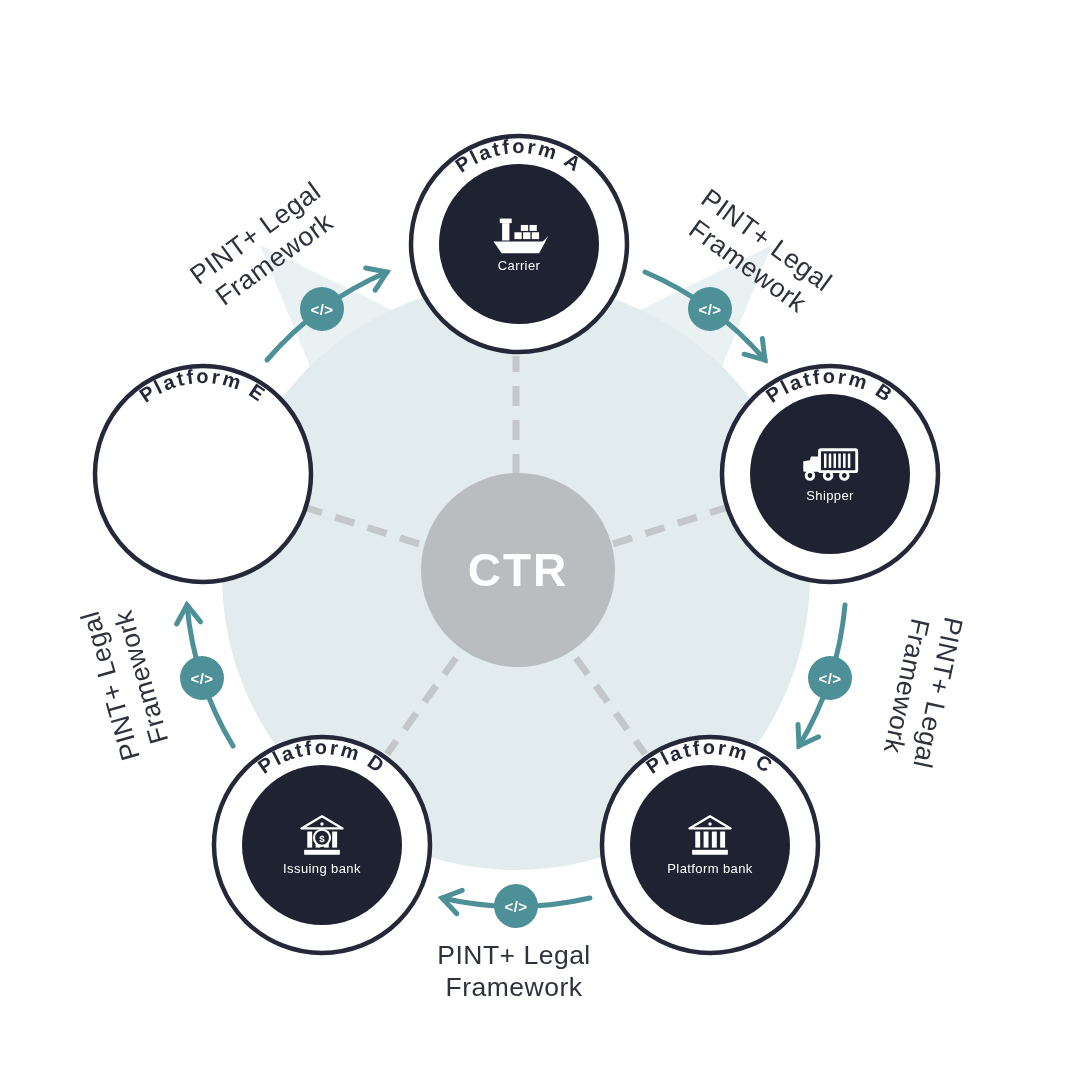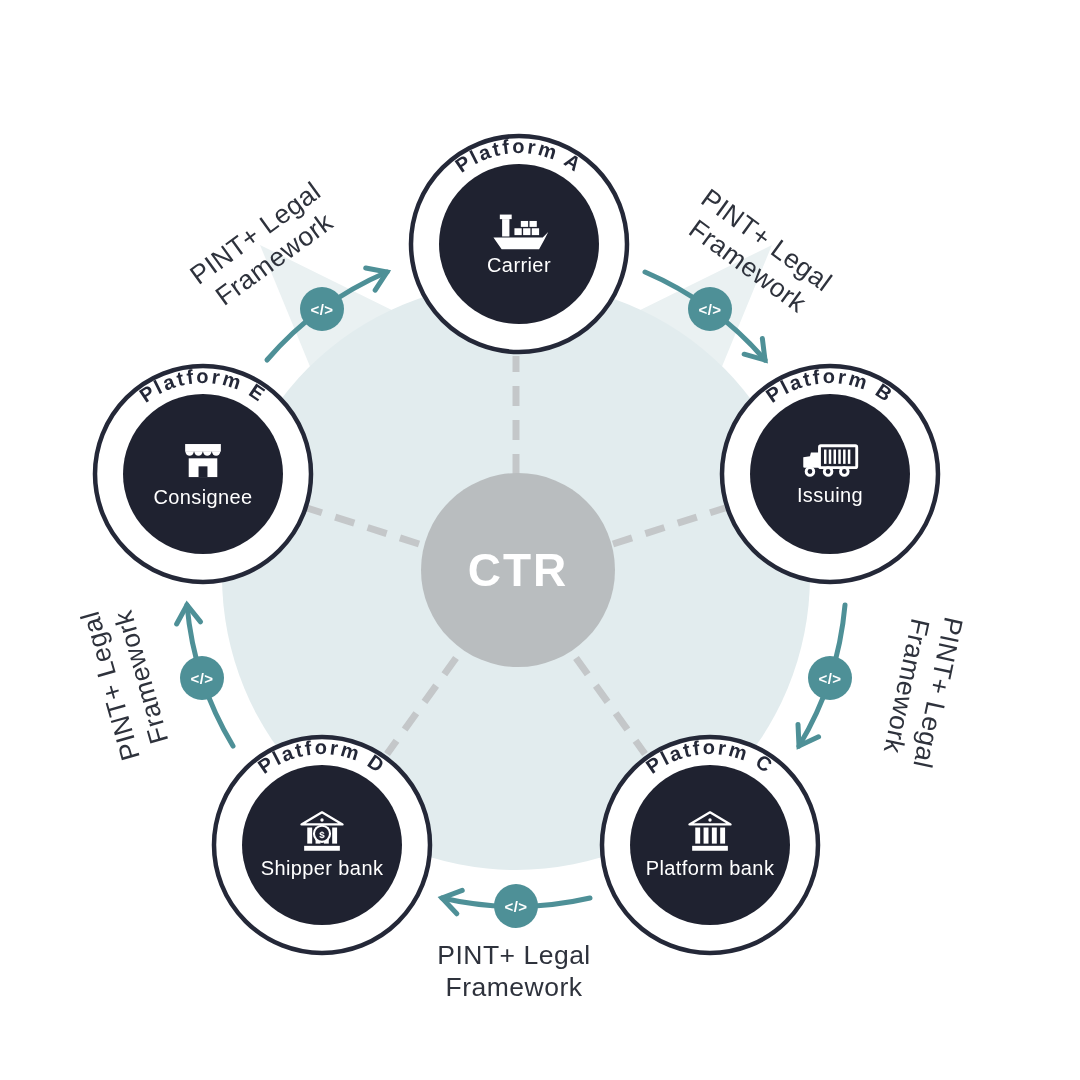--- a/index.html
+++ b/index.html
@@ -5,21 +5,21 @@
   html,body{margin:0;padding:0;background:#ffffff;}
   #canvas{position:relative;width:1080px;height:1080px;background:#ffffff;overflow:hidden;
           font-family:"Liberation Sans","DejaVu Sans",sans-serif;}
   #base-svg{position:absolute;left:0;top:0;z-index:0;}
   .node{position:absolute;width:224px;height:224px;z-index:2;}
   .node .ring{position:absolute;left:0;top:0;}
   .ringlabel{font-size:20px;font-weight:700;letter-spacing:2.4px;fill:#242838;}
   .inner{position:absolute;left:32px;top:32px;width:160px;height:160px;border-radius:50%;
          background:#1F2230;display:flex;flex-direction:column;align-items:center;
          justify-content:center;padding-bottom:2px;box-sizing:border-box;}
-  .role{color:#ffffff;font-size:20px;letter-spacing:0.4px;margin-top:2px;white-space:nowrap;}
+  .role{color:#ffffff;font-size:13px;letter-spacing:0.4px;margin-top:2px;white-space:nowrap;}
   .pint-label{position:absolute;width:250px;margin-left:-125px;margin-top:-33px;z-index:3;
               text-align:center;font-size:26.5px;line-height:1.22;color:#2E323C;
               letter-spacing:0.5px;}
   .ctr-text{font-size:46px;font-weight:700;letter-spacing:2px;fill:#ffffff;}
   .badge-text{font-size:15px;font-weight:700;fill:#ffffff;letter-spacing:0.5px;}
 </style>
 </head>
 <body>
 
 <div id="canvas">
@@ -115,21 +115,21 @@
           <line x1="37" y1="10" x2="37" y2="25"></line>
             <line x1="42" y1="10" x2="42" y2="25"></line>
           <line x1="47" y1="10" x2="47" y2="25"></line>
             <line x1="52" y1="10" x2="52" y2="25"></line>
         </g>
         <path d="M21,13 L12,13 L11,17 L4,18 L4,28 Q4,29 5.5,29 L21,29 Z" fill="#ffffff"></path>
         <circle cx="11" cy="33" r="4" fill="#1F2230" stroke="#ffffff" stroke-width="3"></circle>
         <circle cx="30" cy="33" r="4" fill="#1F2230" stroke="#ffffff" stroke-width="3"></circle>
         <circle cx="47" cy="33" r="4" fill="#1F2230" stroke="#ffffff" stroke-width="3"></circle>
       </svg>
-      <div class="role">Issuing</div>
+      <div class="role">Shipper</div>
     </div>
   </div>
 
   <div class="node" style="left:598px;top:733px;">
     <svg class="ring" width="224" height="224" viewBox="0 0 224 224">
       <circle cx="112" cy="112" r="108" fill="#ffffff" stroke="#242838" stroke-width="4.5"></circle>
       <path id="arcC" d="M22.4,96.2 A91,91 0 0 1 201.6,96.2" fill="none"></path>
       <text class="ringlabel"><textPath href="#arcC" startOffset="50%" text-anchor="middle">Platform C</textPath></text>
     </svg>
     <div class="inner">
@@ -157,42 +157,30 @@
         <path d="M28,3 L51,16.5 L5,16.5 Z" fill="none" stroke="#ffffff" stroke-width="2.6" stroke-linejoin="round"></path>
         <circle cx="28" cy="11.5" r="1.9" fill="#ffffff"></circle>
         <rect x="11.5" y="20" width="5.5" height="18" fill="#ffffff"></rect>
         <rect x="20.8" y="20" width="5.5" height="18" fill="#ffffff"></rect>
         <rect x="30.1" y="20" width="5.5" height="18" fill="#ffffff"></rect>
         <rect x="39.4" y="20" width="5.5" height="18" fill="#ffffff"></rect>
         <rect x="8" y="40.5" width="40" height="5.5" fill="#ffffff"></rect>
         <circle cx="28" cy="27" r="9" fill="#1F2230" stroke="#ffffff" stroke-width="2.4"></circle>
         <text x="28" y="27.5" text-anchor="middle" dominant-baseline="central" style="font-size:11px;font-weight:700;fill:#ffffff;font-family:'Liberation Sans',sans-serif;">$</text>
       </svg>
-      <div class="role">Shipper bank</div>
+      <div class="role">Issuing bank</div>
     </div>
   </div>
 
   <div class="node" style="left:91px;top:362px;">
     <svg class="ring" width="224" height="224" viewBox="0 0 224 224">
       <circle cx="112" cy="112" r="108" fill="#ffffff" stroke="#242838" stroke-width="4.5"></circle>
       <path id="arcE" d="M22.4,96.2 A91,91 0 0 1 201.6,96.2" fill="none"></path>
       <text class="ringlabel"><textPath href="#arcE" startOffset="50%" text-anchor="middle">Platform E</textPath></text>
     </svg>
-    <div class="inner">
-      <svg width="50" height="46" viewBox="0 0 56 50">
-        <rect x="8" y="6" width="40" height="8.5" fill="#ffffff"></rect>
-        <path d="M8.3,14 a4.7,5.2 0 0 0 9.4,0 Z" fill="#ffffff"></path>
-        <path d="M18.2,14 a4.7,5.2 0 0 0 9.4,0 Z" fill="#ffffff"></path>
-        <path d="M28.1,14 a4.7,5.2 0 0 0 9.4,0 Z" fill="#ffffff"></path>
-        <path d="M38,14 a4.7,5.2 0 0 0 9.4,0 Z" fill="#ffffff"></path>
-        <rect x="12" y="22" width="32" height="21" fill="#ffffff"></rect>
-        <rect x="23" y="31" width="10" height="12" fill="#1F2230"></rect>
-      </svg>
-      <div class="role">Consignee</div>
-    </div>
   </div>
 
   <div class="pint-label" style="left:757px;top:254px;transform:rotate(36deg);">
     <div>PINT+ Legal</div>
     <div>Framework</div>
   </div>
   <div class="pint-label" style="left:922px;top:690px;transform:rotate(102deg);">
     <div>PINT+ Legal</div>
     <div>Framework</div>
   </div>

